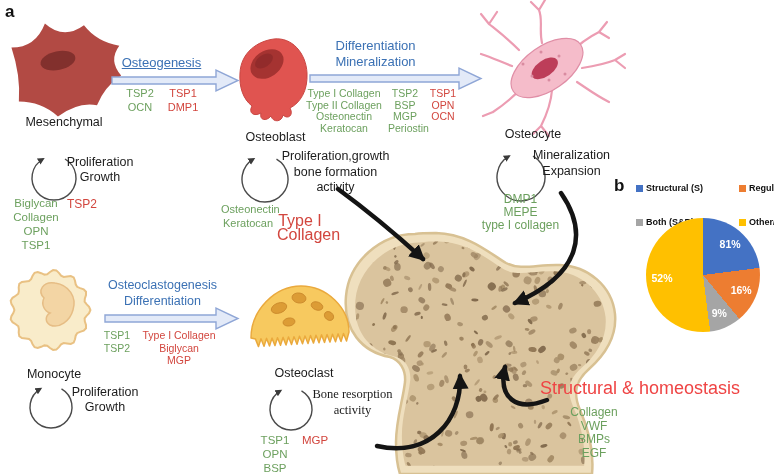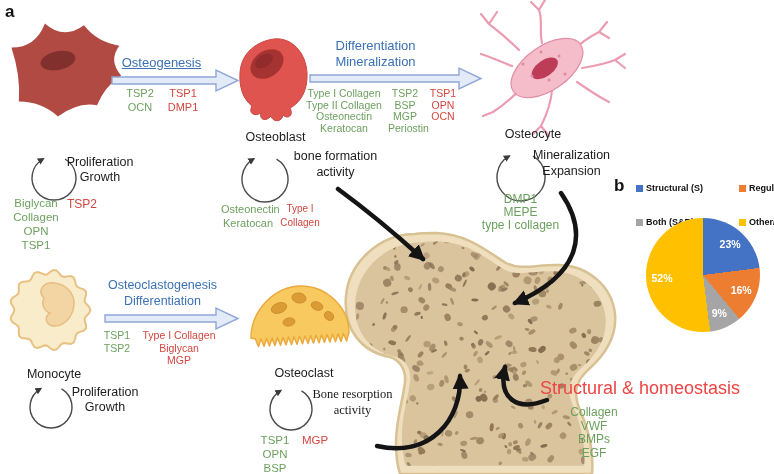--- a/index.html
+++ b/index.html
@@ -453,20 +453,21 @@
   <div class="tb green" style="left:121px;top:87px;width:38px;font-size:11px;line-height:13.5px;">
       <div>TSP2</div>
       <div>OCN</div>
     </div>
   <div class="tb red" style="left:161px;top:87px;width:44px;font-size:11px;line-height:13.5px;">
       <div>TSP1</div>
       <div>DMP1</div>
     </div>
 
   <div class="tb" style="left:8px;top:115px;width:112px;font-size:12.5px;line-height:15px;">
+      <div>Mesenchymal</div>
     </div>
 
   <div class="tb blue" style="left:308px;top:38px;width:135px;font-size:13px;line-height:16px;">
       <div>Differentiation</div>
       <div>Mineralization</div>
     </div>
   <div class="tb green" style="left:300px;top:88px;width:88px;font-size:10.5px;line-height:11.5px;">
       <div>Type I Collagen</div>
       <div>Type II Collagen</div>
       <div>Osteonectin</div>
@@ -495,28 +496,29 @@
       <div>Biglycan</div>
       <div>Collagen</div>
       <div>OPN</div>
       <div>TSP1</div>
     </div>
   <div class="tb red" style="left:62px;top:197px;width:40px;font-size:12px;">
       <div>TSP2</div>
     </div>
 
   <div class="tb" style="left:268px;top:149px;width:135px;font-size:12.5px;line-height:15.5px;">
+      <div>Proliferation,growth</div>
       <div>bone formation</div>
       <div>activity</div>
     </div>
   <div class="tb green" style="left:221px;top:202px;width:54px;font-size:11px;line-height:14px;">
       <div>Osteonectin</div>
       <div>Keratocan</div>
     </div>
-  <div class="tb red" style="left:277px;top:202px;width:46px;font-size:10px;line-height:14px;">
+  <div class="tb red" style="left:277px;top:214px;width:46px;font-size:16px;line-height:14px;">
       <div>Type I</div>
       <div>Collagen</div>
     </div>
 
   <div class="tb" style="left:524px;top:148px;width:95px;font-size:12.5px;line-height:15.5px;">
       <div>Mineralization</div>
       <div>Expansion</div>
     </div>
   <div class="tb green" style="left:468px;top:193px;width:105px;font-size:12px;line-height:13px;">
       <div>DMP1</div>
@@ -580,19 +582,19 @@
       <div class="legend-item">
         <span class="legend-swatch" style="background: rgb(165, 165, 165);"></span>
         <span class="legend-label">Both (S&amp;R)</span>
       </div>
       <div class="legend-item">
         <span class="legend-swatch" style="background: rgb(255, 192, 0);"></span>
         <span class="legend-label">Other/unknown</span>
       </div>
     </div>
   <div class="pie" id="pie" style="left: 646px; top: 218px; width: 114px; height: 114px; background: conic-gradient(rgb(68, 114, 196) 0%, rgb(68, 114, 196) 23%, rgb(237, 125, 49) 23%, rgb(237, 125, 49) 39%, rgb(165, 165, 165) 39%, rgb(165, 165, 165) 48%, rgb(255, 192, 0) 48%, rgb(255, 192, 0) 100%);">
-      <div class="pie-label" style="left: 84.1402px; top: 26.2154px;">23%</div>
+      <div class="pie-label" style="left: 84.1402px; top: 26.2154px;">81%</div>
       <div class="pie-label" style="left: 95.158px; top: 72.1078px;">16%</div>
       <div class="pie-label" style="left: 73.2989px; top: 94.6646px;">9%</div>
       <div class="pie-label" style="left: 16.041px; top: 59.5769px;">52%</div>
     </div>
 
 </div>
 
 </body></html>

